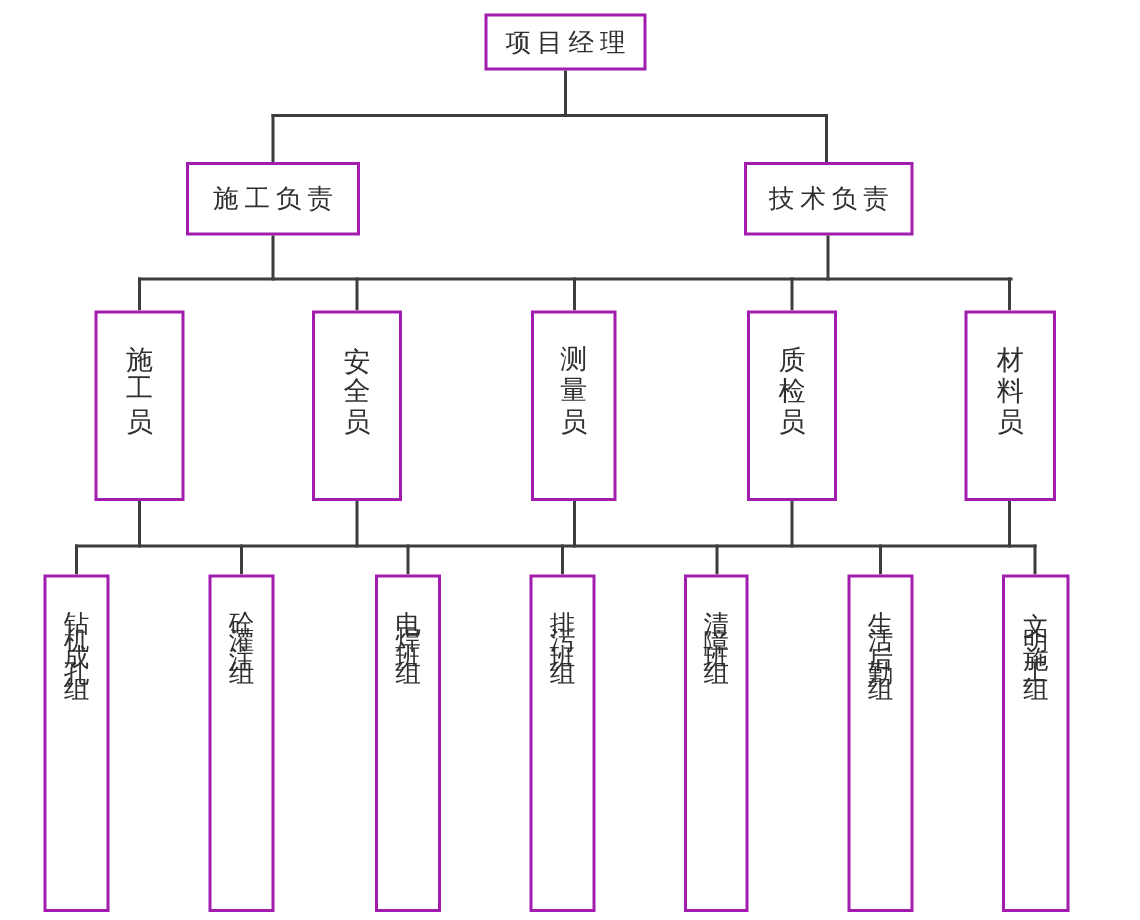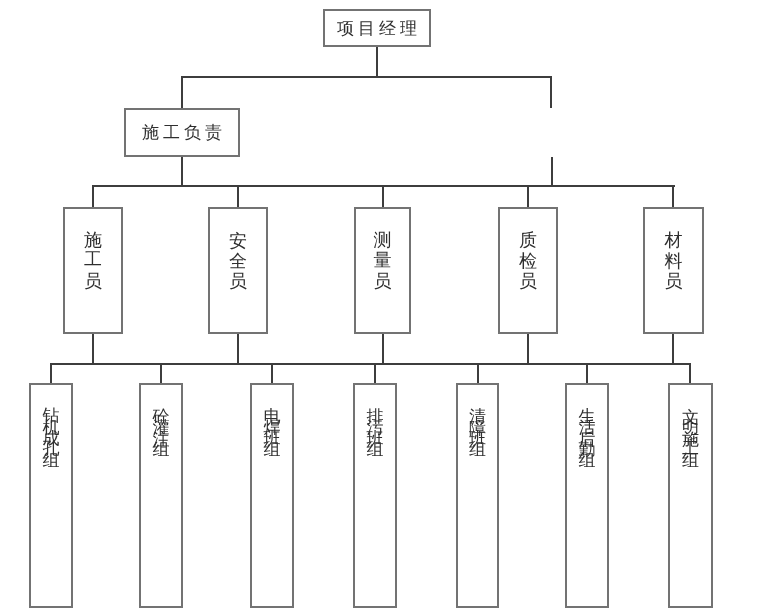--- a/index.html
+++ b/index.html
@@ -9,21 +9,21 @@
   }
   #canvas {
     position: relative;
     width: 760px;
     height: 613px;
     background: #ffffff;
     overflow: hidden;
   }
   .box {
     position: absolute;
-    border: 2px solid #737373;
+    border: 2px solid #a21caf;
     background: #ffffff;
     box-sizing: border-box;
     color: #2f2f2f;
   }
   .hbox {
     display: flex;
     align-items: center;
     justify-content: center;
     font-size: 17px;
     letter-spacing: 4px;
@@ -53,20 +53,21 @@
 <div id="canvas">
 
   <div class="box hbox" style="left:323px; top:9px; width:108px; height:38px;">项目经理</div>
 
   <div class="line" style="left:376px; top:47px; width:2px; height:31px;"></div>
   <div class="line" style="left:181px; top:76px; width:371px; height:2px;"></div>
   <div class="line" style="left:181px; top:76px; width:2px; height:32px;"></div>
   <div class="line" style="left:550px; top:76px; width:2px; height:32px;"></div>
 
   <div class="box hbox" style="left:124px; top:108px; width:116px; height:49px;font-family:Liberation Serif, serif;">施工负责</div>
+  <div class="box hbox" style="left:496px; top:108px; width:113px; height:49px;">技术负责</div>
 
   <div class="line" style="left:181px; top:157px; width:2px; height:30px;"></div>
   <div class="line" style="left:551px; top:157px; width:2px; height:30px;"></div>
   <div class="line" style="left:92px; top:185px; width:583px; height:2px;"></div>
   <div class="line" style="left:92px; top:185px; width:2px; height:22px;"></div>
   <div class="line" style="left:237px; top:185px; width:2px; height:22px;"></div>
   <div class="line" style="left:382px; top:185px; width:2px; height:22px;"></div>
   <div class="line" style="left:527px; top:185px; width:2px; height:22px;"></div>
   <div class="line" style="left:672px; top:185px; width:2px; height:22px;"></div>
 

